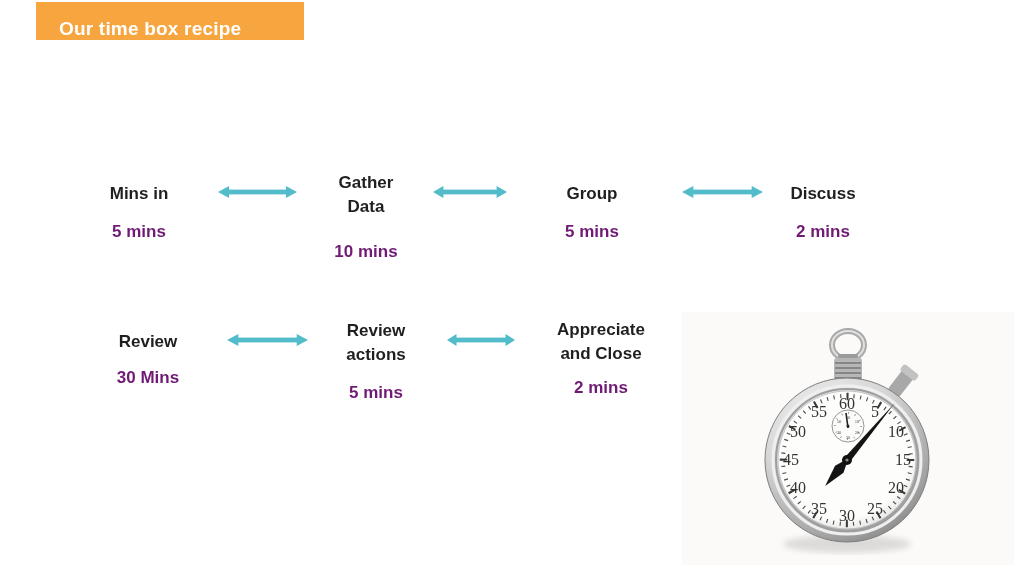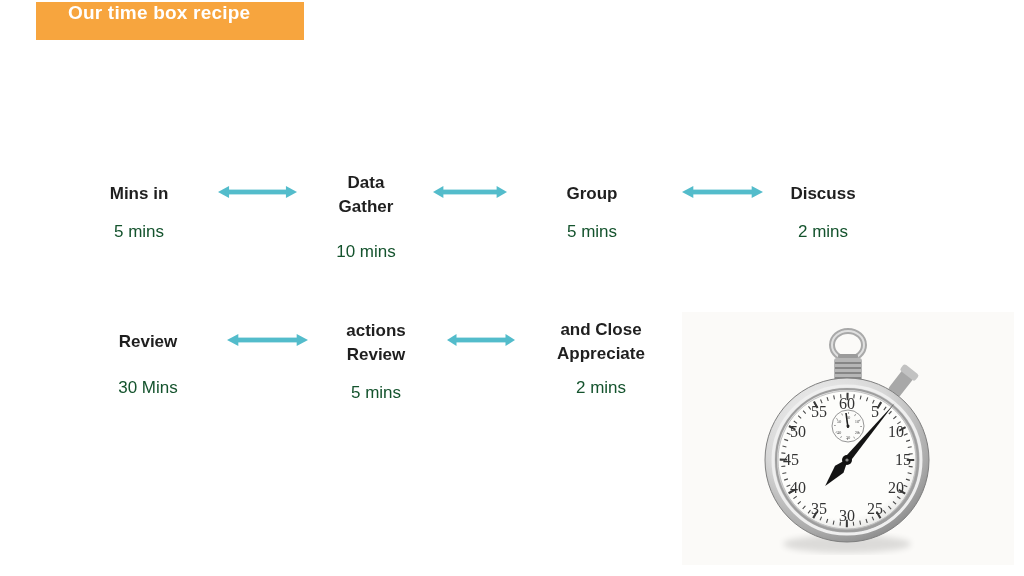--- a/index.html
+++ b/index.html
@@ -7,40 +7,40 @@
     width:1024px;height:576px;position:relative;overflow:hidden;
     background:#ffffff;
     font-family:"Liberation Sans", sans-serif;
   }
   .slide{position:absolute;inset:0;}
 
   
   .title-bar{
     position:absolute;left:36px;top:2px;width:268px;height:38px;
     background:#F7A53E;color:#ffffff;
-    display:flex;align-items:flex-start;
-    padding-left:32px;box-sizing:border-box;
+    display:flex;align-items:flex-end;
+    padding-left:23px;box-sizing:border-box;
     font-size:19px;font-weight:700;letter-spacing:.2px;
   }
 
   
   .step{
     position:absolute;width:180px;text-align:center;
     transform:translateX(-50%);
   }
   .step .t{font-size:17px;font-weight:700;color:#1f1f1f;line-height:24px;}
   .step .t .line{display:block;}
   .step .t .line:empty{display:none;}
-  .step .d{font-size:17px;font-weight:400;color:#14532d;line-height:24px;}
+  .step .d{font-size:17px;font-weight:700;color:#701a75;line-height:24px;}
 
   .s1{left:139px;top:182px}.s1 .d{margin-top:14px}
   .s2{left:366px;top:171px}.s2 .d{margin-top:21px}
   .s3{left:592px;top:182px}.s3 .d{margin-top:14px}
   .s4{left:823px;top:182px}.s4 .d{margin-top:14px}
-  .s5{left:148px;top:330px}.s5 .d{margin-top:22px}
+  .s5{left:148px;top:330px}.s5 .d{margin-top:12px}
   .s6{left:376px;top:319px}.s6 .d{margin-top:14px}
   .s7{left:601px;top:318px}.s7 .d{margin-top:10px}
 
   
   .arrow{position:absolute;height:14px;}
   .arrow svg{display:block;width:100%;height:100%;}
   .a1{left:218px;top:185px;width:79px}
   .a2{left:433px;top:185px;width:74px}
   .a3{left:682px;top:185px;width:81px}
   .a4{left:227px;top:333px;width:81px}
@@ -66,22 +66,22 @@
 
   <div class="step s1">
     <div class="t">
       <span class="line">Mins in</span>
     </div>
     <div class="d">5 mins</div>
   </div>
 
   <div class="step s2">
     <div class="t">
+      <span class="line">Gather</span>
       <span class="line">Data</span>
-      <span class="line">Gather</span>
     </div>
     <div class="d">10 mins</div>
   </div>
 
   <div class="step s3">
     <div class="t">
       <span class="line">Group</span>
     </div>
     <div class="d">5 mins</div>
   </div>
@@ -95,30 +95,30 @@
 
   <div class="step s5">
     <div class="t">
       <span class="line">Review</span>
     </div>
     <div class="d">30 Mins</div>
   </div>
 
   <div class="step s6">
     <div class="t">
+      <span class="line">Review</span>
       <span class="line">actions</span>
-      <span class="line">Review</span>
     </div>
     <div class="d">5 mins</div>
   </div>
 
   <div class="step s7">
     <div class="t">
+      <span class="line">Appreciate</span>
       <span class="line">and Close</span>
-      <span class="line">Appreciate</span>
     </div>
     <div class="d">2 mins</div>
   </div>
 
   <div class="arrow a1">
     <svg viewBox="0 0 100 14" preserveAspectRatio="none">
         <polygon points="0,7 14,1 14,13" fill="#53BCCB"></polygon>
         <rect x="10" y="4.6" width="80" height="4.8" fill="#53BCCB"></rect>
         <polygon points="100,7 86,1 86,13" fill="#53BCCB"></polygon>
       </svg>

